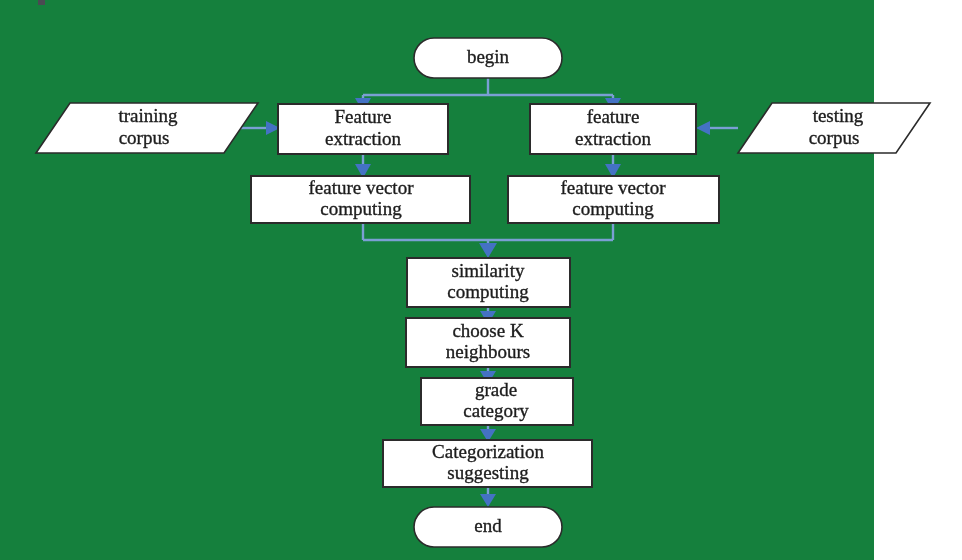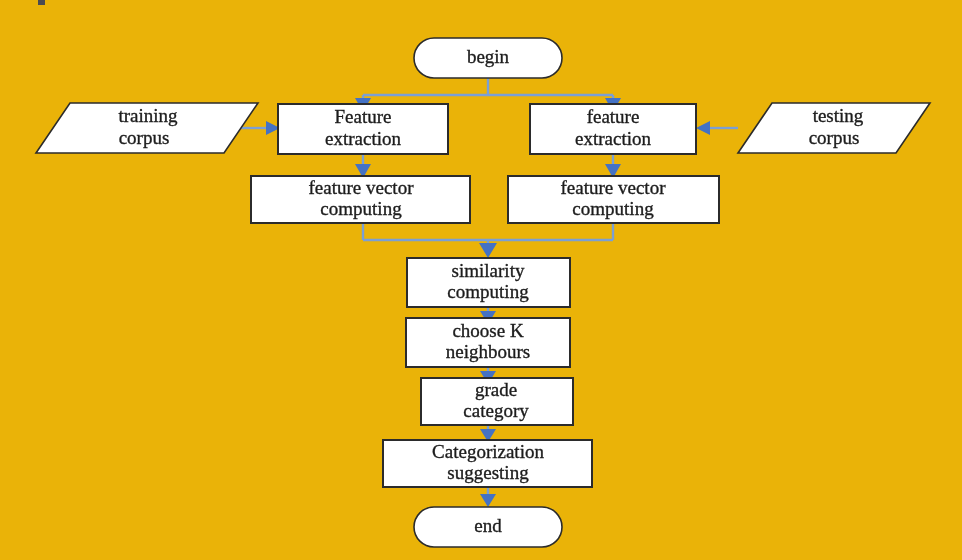--- a/index.html
+++ b/index.html
@@ -8,23 +8,23 @@
     background: #ffffff;
   }
   body {
     width: 962px;
     height: 560px;
     font-family: "Liberation Serif", "DejaVu Serif", serif;
     overflow: hidden;
   }
   #flowchart-root {
     position: relative;
-    width: 962px;
+    width: 874px;
     height: 560px;
-    background: #eab308;
+    background: #15803d;
   }
   svg#flow-svg {
     display: block;
     width: 962px;
     height: 560px;
   }
   .node-shape {
     fill: #ffffff;
     stroke: #2b2b2b;
     stroke-width: 2;

